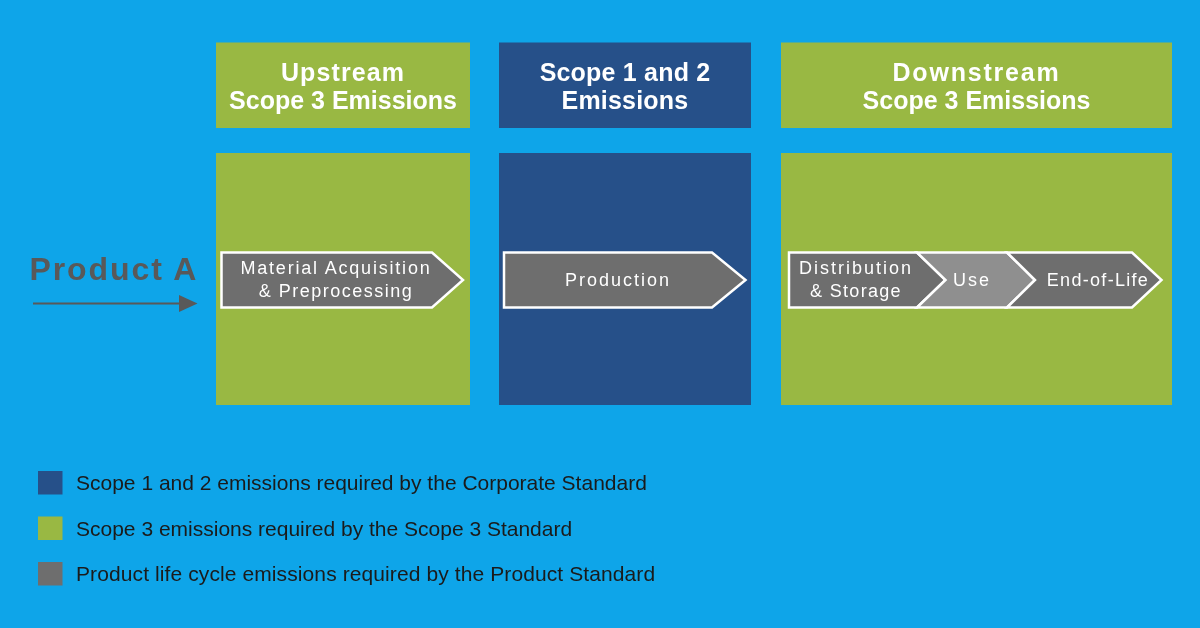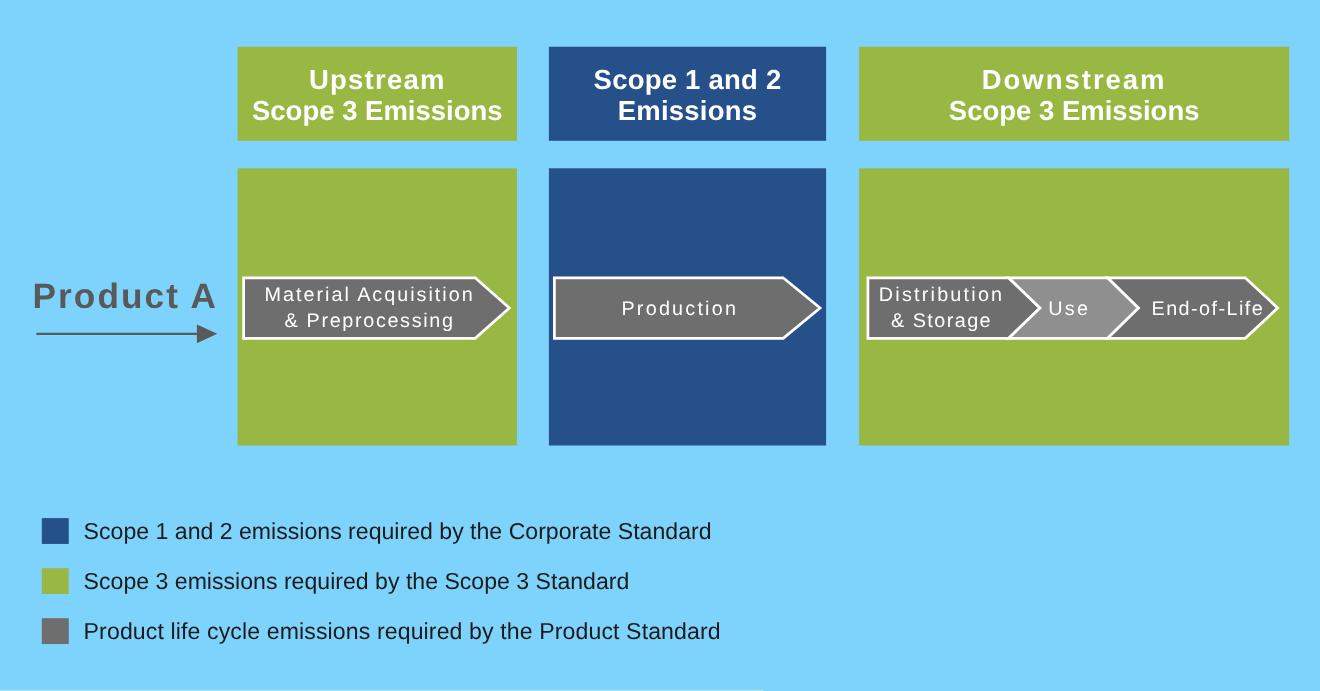--- a/index.html
+++ b/index.html
@@ -1,16 +1,16 @@
 <!DOCTYPE html>
 <html><head>
 <meta charset="utf-8">
 <style>
   html,body{margin:0;padding:0;background:#ffffff;}
-  .canvas{position:relative;width:1200px;height:628px;background:#7dd3fc;overflow:hidden;
+  .canvas{position:relative;width:1200px;height:628px;background:#0ea5e9;overflow:hidden;
           font-family:"Liberation Sans", sans-serif;}
   svg{position:absolute;left:0;top:0;}
 </style>
 </head>
 <body>
 <div class="canvas">
 <svg width="1200" height="628" viewBox="0 0 1200 628" font-family="Liberation Sans, sans-serif">
 
   <rect x="216" y="42.5" width="254" height="85.5" fill="#99b843"></rect>
   <rect x="499" y="42.5" width="252" height="85.5" fill="#265089"></rect>

